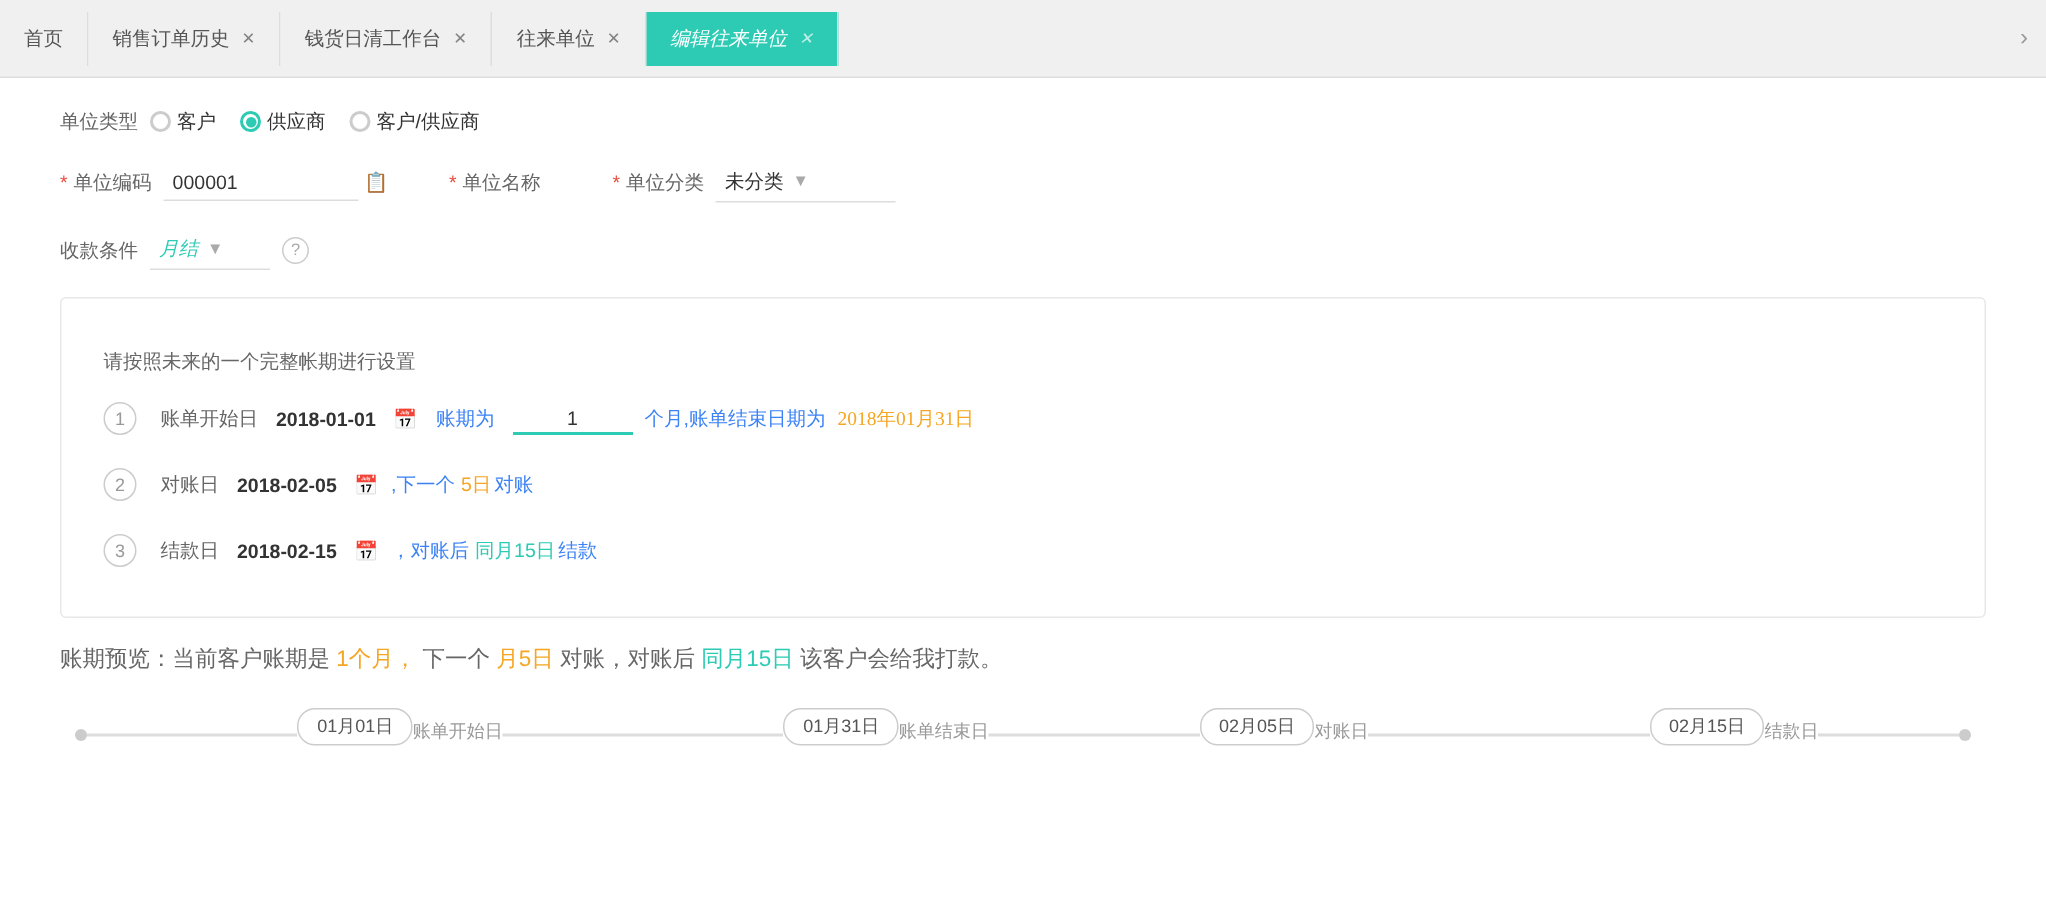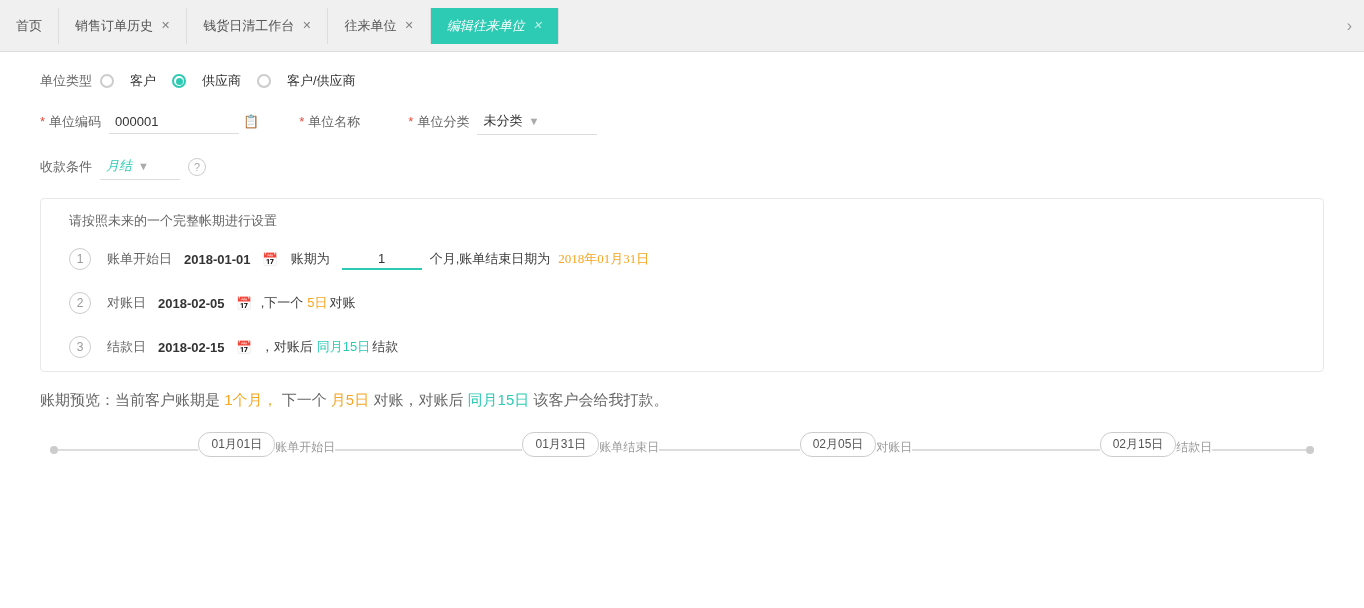--- a/index.html
+++ b/index.html
@@ -34,21 +34,21 @@
     .form-row {
       display: flex; align-items: center; margin-bottom: 18px;
     }
     .form-label {
       color: #666; margin-right: 8px; white-space: nowrap;
     }
     .required { color: #e74c3c; margin-right: 4px; }
 
     
     .radio-group { display: flex; align-items: center; gap: 16px; }
-    .radio-item { display: flex; align-items: center; cursor: pointer; gap: 16px; }
+    .radio-item { display: flex; align-items: center; cursor: pointer; gap: 4px; }
     .radio-circle {
       width: 14px; height: 14px; border-radius: 50%; border: 2px solid #ccc;
       display: flex; align-items: center; justify-content: center;
     }
     .radio-circle.checked { border-color: #2dcbb4; }
     .radio-circle.checked::after {
       content: ''; width: 7px; height: 7px; border-radius: 50%; background: #2dcbb4;
     }
 
     
@@ -66,36 +66,36 @@
       display: flex; align-items: center; border-bottom: 1px solid #ddd; padding: 4px 6px;
       min-width: 120px; cursor: pointer;
     }
     .form-select-val { color: #2dcbb4; font-size: 13px; font-style: italic; }
     .dropdown-arrow { margin-left: 6px; color: #aaa; font-size: 11px; }
 
     .field-group { display: flex; align-items: center; margin-right: 40px; }
 
     
     .section-box {
-      border: 1px solid #e8e8e8; border-radius: 4px; padding: 13px 28px; margin-bottom: 16px;
+      border: 1px solid #e8e8e8; border-radius: 4px; padding: 33px 28px; margin-bottom: 16px;
     }
     .section-title { font-size: 13px; color: #666; margin-bottom: 18px; }
 
     
     .step-row {
       display: flex; align-items: center; margin-bottom: 22px;
     }
     .step-num {
       width: 22px; height: 22px; border-radius: 50%; border: 1px solid #ccc;
       display: flex; align-items: center; justify-content: center;
       font-size: 12px; color: #999; margin-right: 16px; flex-shrink: 0;
     }
     .step-label { color: #666; margin-right: 12px; white-space: nowrap; }
     .step-value { color: #333; margin-right: 8px; font-weight: bold; }
-    .step-text { color: #404040; margin-right: 4px; }
+    .step-text { color: #3b82f6; margin-right: 4px; }
     .step-input {
       width: 80px; border: none; border-bottom: 2px solid #2dcbb4; outline: none;
       font-size: 13px; text-align: center; color: #333; padding: 2px 4px;
     }
     .highlight-orange { color: #f5a623; }
     .highlight-teal { color: #2dcbb4; }
 
     
     .preview-text { font-size: 15px; color: #666; margin-bottom: 20px; line-height: 1.6; }
     .timeline-pill {

